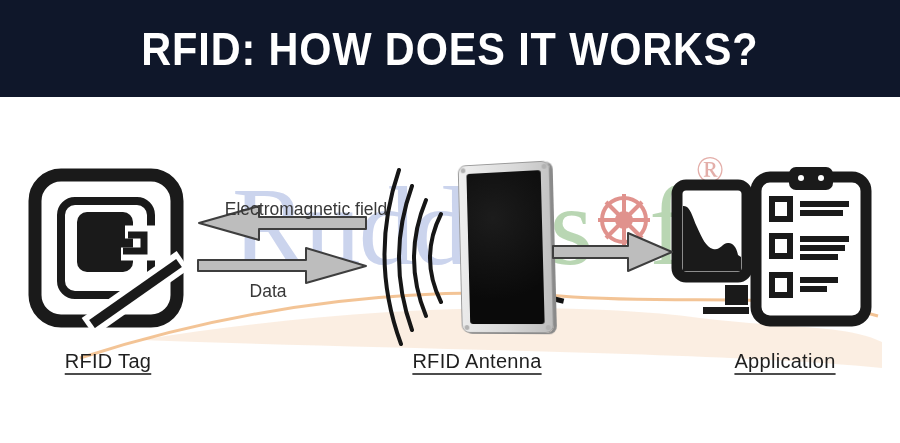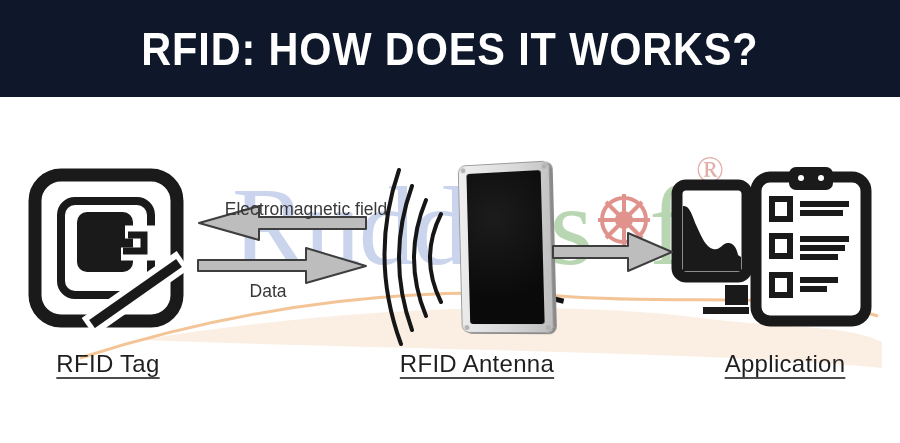--- a/index.html
+++ b/index.html
@@ -45,21 +45,21 @@
   .screw.tl{left:2px;top:2px;} .screw.tr{right:2px;top:2px;}
   .screw.bl{left:2px;bottom:2px;} .screw.br{right:2px;bottom:2px;}
   .connector{position:absolute;left:541px;top:296px;width:23px;height:5px;background:#111;
          transform:rotate(14deg);z-index:2;}
 
   
   .note{position:absolute;color:#383838;font-size:17.5px;text-align:center;z-index:6;line-height:21px;}
   #field-note{left:186px;top:158px;width:240px;margin-top:41px;}
   #data-note{left:198px;top:281px;width:140px;}
 
-  .caption{position:absolute;top:350px;font-size:24px;color:#1f1f1f;text-align:center;z-index:6;
+  .caption{position:absolute;top:350px;font-size:20px;color:#1f1f1f;text-align:center;z-index:6;
            text-decoration:underline;text-decoration-thickness:2px;text-underline-offset:5px;
            text-decoration-color:#4c4c4c;letter-spacing:.3px;}
   #cap-tag{left:40px;width:136px;}
   #cap-antenna{left:397px;width:160px;}
   #cap-app{left:715px;width:140px;}
 </style>
 </head>
 <body>
 
 <div id="canvas">

